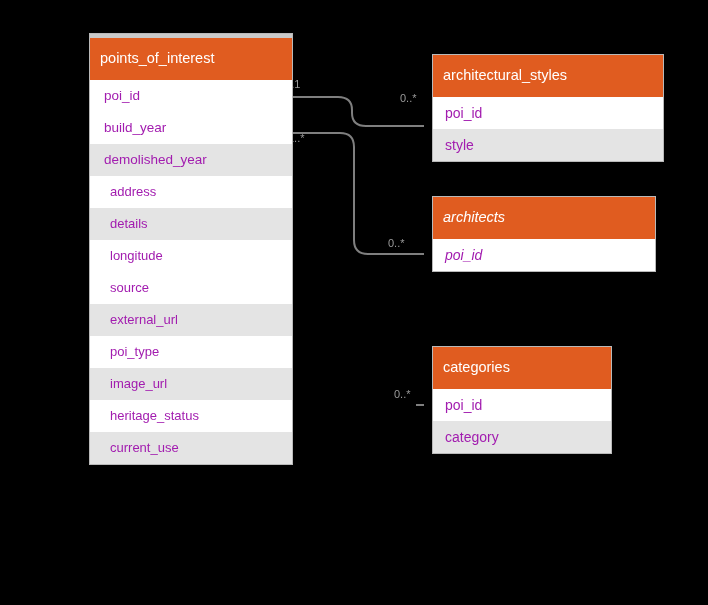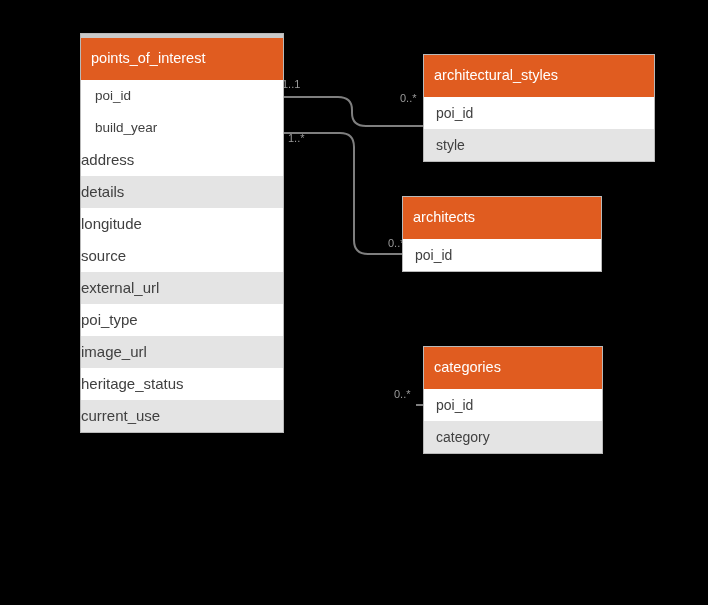--- a/index.html
+++ b/index.html
@@ -43,53 +43,54 @@
     font-size: 11px;
   }
 
   
   .entity {
     position: absolute;
     z-index: 2;
     box-sizing: border-box;
     background: #ffffff;
     border: 1px solid #b9b9b9;
+    margin-left: 9px;
   }
   .entity-topbar {
     height: 4px;
     background: #c9c9c9;
   }
   .entity-header {
     background: #e05c20;
     color: #ffffff;
     font-size: 14.5px;
     line-height: 1;
     padding: 13px 10px 14px 10px;
     white-space: nowrap;
     overflow: hidden;
   }
   .entity-rows {
     display: block;
   }
   .attr-row {
-    color: #404040;
+    color: #a21caf;
     white-space: nowrap;
     overflow: hidden;
     box-sizing: border-box;
     display: flex;
     align-items: center;
   }
   .attr-row.odd  { background: #ffffff; }
   .attr-row.even { background: #e4e4e4; }
 
   
   #entity-points_of_interest .attr-row {
     height: 32px;
-    font-size: 15px;
-    padding-left: 0;
+    font-size: 13px;
+    padding-left: 20px;
   }
   #entity-points_of_interest .attr-row.small {
     font-size: 13.5px;
     padding-left: 14px;
   }
 
   
   .entity.small-entity .attr-row {
     height: 32px;
     font-size: 14px;
@@ -119,41 +120,42 @@
 
     <text class="conn-label" x="394" y="398">0..*</text>
   </svg>
 
   <div class="entity" id="entity-points_of_interest" style="left:80px; top:33px; width:204px;">
     <div class="entity-topbar"></div>
     <div class="entity-header">points_of_interest</div>
     <div class="entity-rows">
       <div class="attr-row odd small">poi_id</div>
       <div class="attr-row odd small">build_year</div>
+      <div class="attr-row even small">demolished_year</div>
       <div class="attr-row odd">address</div>
       <div class="attr-row even">details</div>
       <div class="attr-row odd">longitude</div>
       <div class="attr-row odd">source</div>
       <div class="attr-row even">external_url</div>
       <div class="attr-row odd">poi_type</div>
       <div class="attr-row even">image_url</div>
       <div class="attr-row odd">heritage_status</div>
       <div class="attr-row even">current_use</div>
     </div>
   </div>
 
   <div class="entity small-entity" id="entity-architectural_styles" style="left:423px; top:54px; width:232px;">
     <div class="entity-header">architectural_styles</div>
     <div class="entity-rows">
       <div class="attr-row odd">poi_id</div>
       <div class="attr-row even">style</div>
     </div>
   </div>
 
-  <div class="entity small-entity" id="entity-architects" style="left:402px; top:196px; width:200px;">
+  <div class="entity small-entity" id="entity-architects" style="left:423px; top:196px; width:224px;font-style:italic;">
     <div class="entity-header">architects</div>
     <div class="entity-rows">
       <div class="attr-row odd">poi_id</div>
     </div>
   </div>
 
   <div class="entity small-entity" id="entity-categories" style="left:423px; top:346px; width:180px;">
     <div class="entity-header">categories</div>
     <div class="entity-rows">
       <div class="attr-row odd">poi_id</div>

